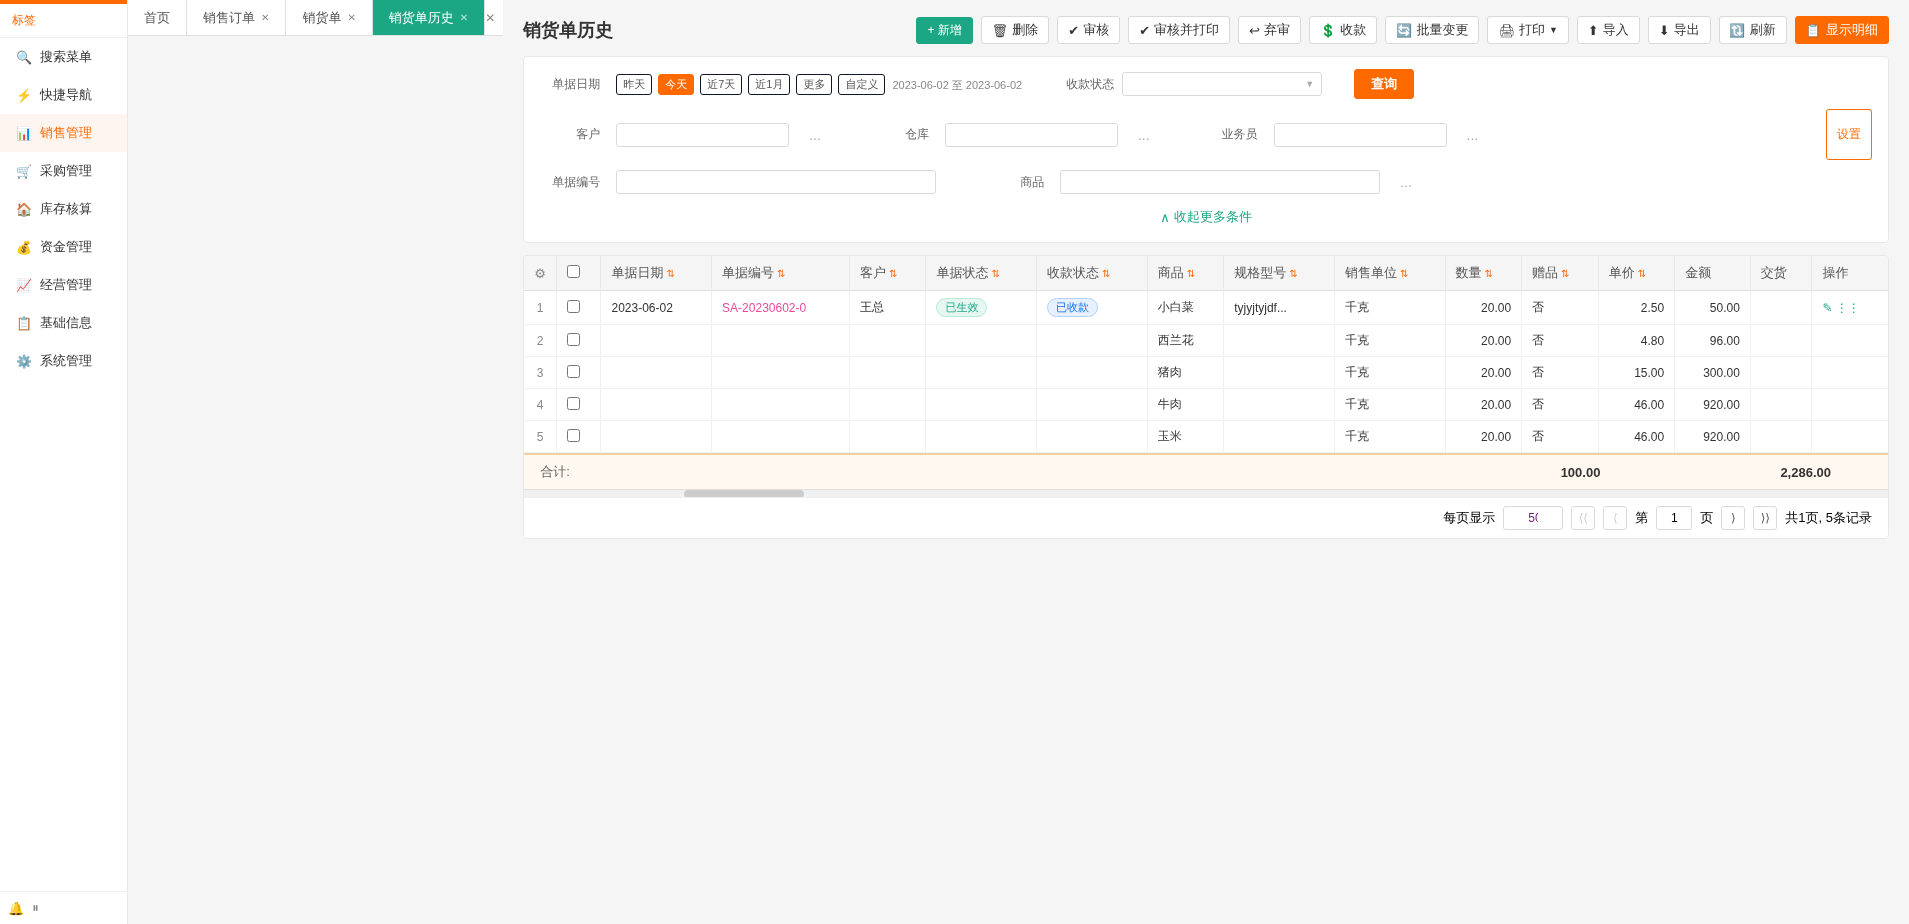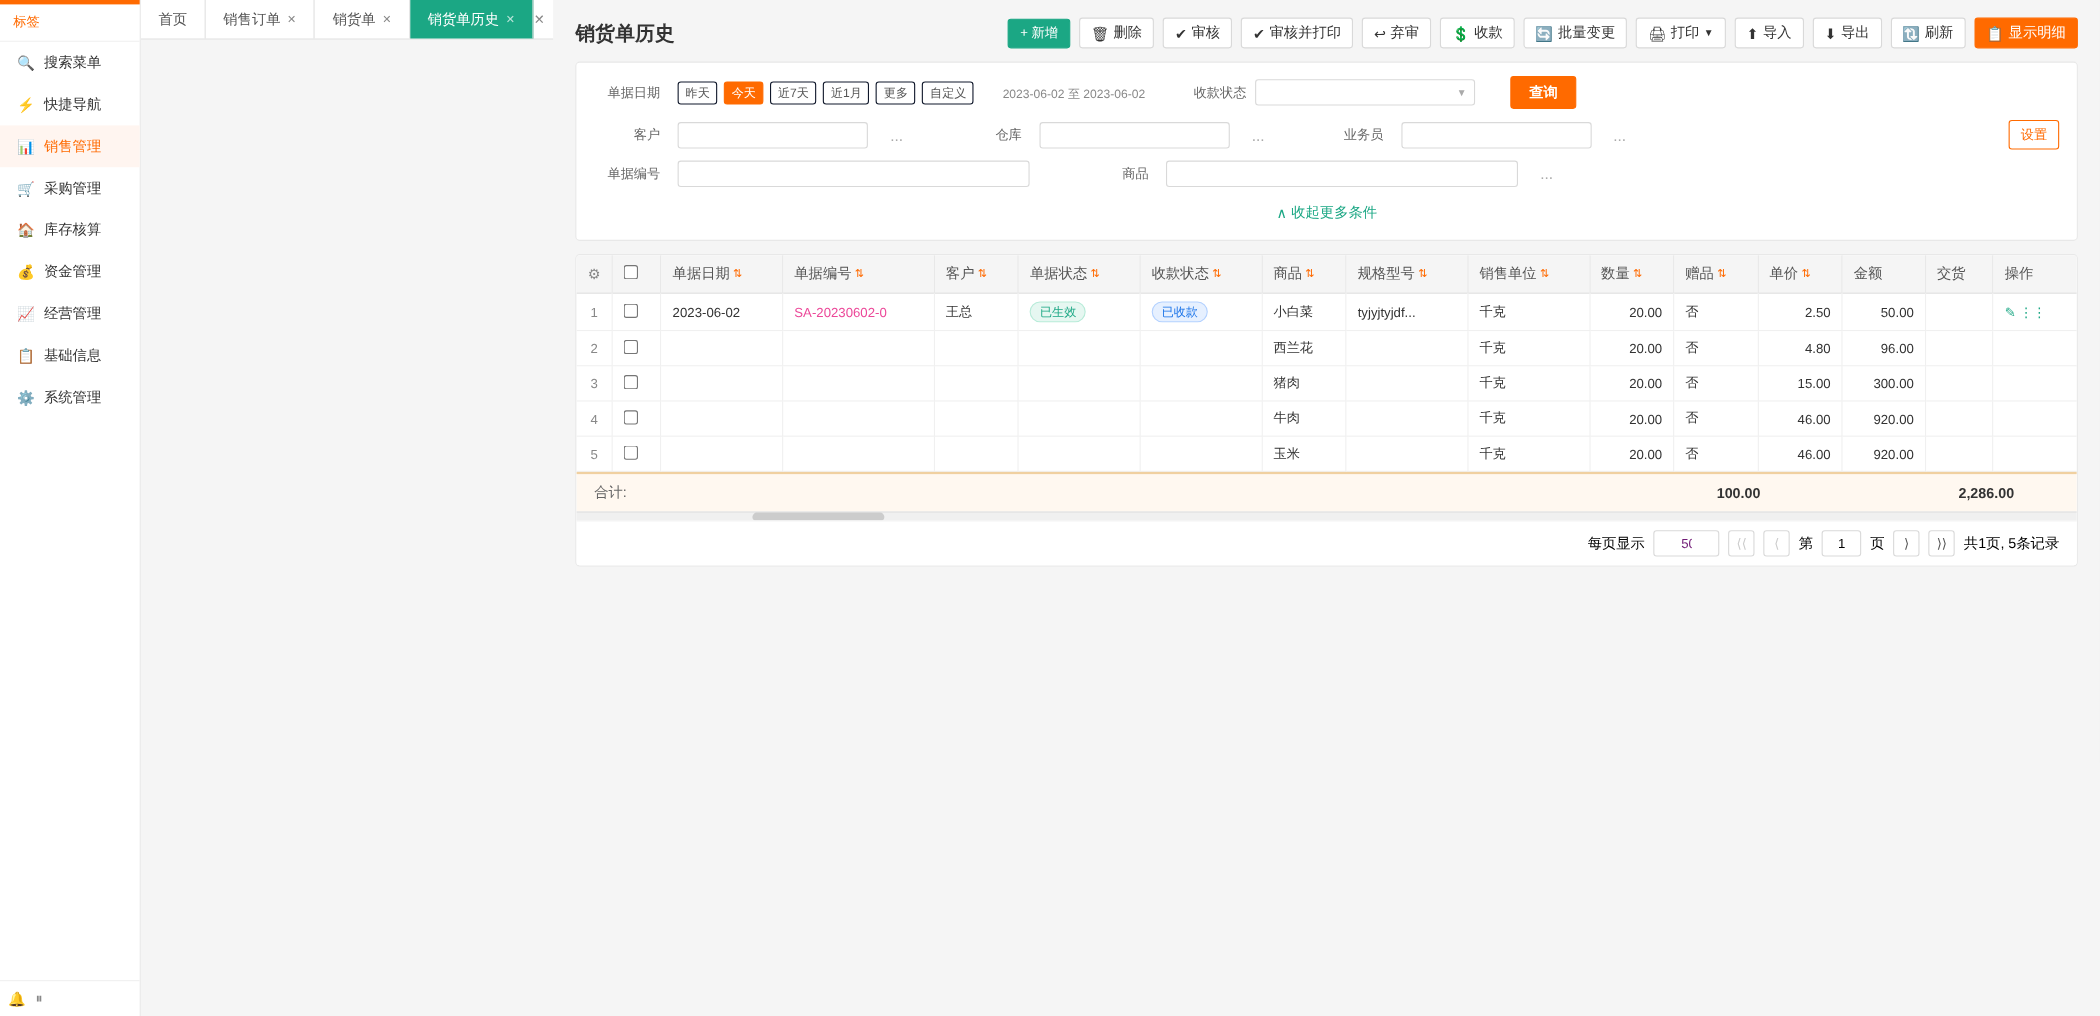--- a/index.html
+++ b/index.html
@@ -70,21 +70,21 @@
     .table-footer { background: #fff8f0; border-top: 2px solid #f0d0a0; padding: 8px 16px; display: flex; align-items: center; font-size: 13px; }
     .footer-label { color: #666; margin-right: 16px; }
     .footer-total { color: #333; font-weight: bold; }
 
     
     .pagination { display: flex; align-items: center; justify-content: flex-end; padding: 8px 16px; gap: 8px; background: #fff; border-top: 1px solid #f0f0f0; font-size: 12px; }
     .page-btn { width: 24px; height: 24px; border: 1px solid #d9d9d9; border-radius: 3px; background: #fff; cursor: pointer; display: flex; align-items: center; justify-content: center; color: #555; font-size: 12px; }
     .page-btn.disabled { color: #ccc; cursor: not-allowed; }
     .page-input { width: 36px; height: 24px; border: 1px solid #d9d9d9; border-radius: 3px; text-align: center; font-size: 12px; }
 
-    .settings-btn { background: #fff; border: 1px solid #ff6a00; color: #ff6a00; border-radius: 3px; padding: 4px 10px; cursor: pointer; font-size: 12px; }
+    .settings-btn { background: #fff; border: 1px solid #ff6a00; color: #ff6a00; border-radius: 3px; padding: 16px 10px; cursor: pointer; font-size: 12px; }
     .query-btn { background: #ff6a00; border: 1px solid #ff6a00; color: #fff; border-radius: 3px; padding: 5px 16px; cursor: pointer; font-size: 13px; font-weight: bold; }
     .row-num { color: #888; text-align: center; width: 30px; }
     .op-btn { color: #1ba784; cursor: pointer; font-size: 12px; }
     .gear-icon { color: #888; cursor: pointer; }
 
     .select-wrapper { position: relative; display: inline-block; }
     .select-wrapper::after { content: '▼'; position: absolute; right: 8px; top: 50%; transform: translateY(-50%); font-size: 9px; color: #aaa; pointer-events: none; }
 
     .scrollbar-area { height: 8px; background: #f0f0f0; border-top: 1px solid #e0e0e0; }
     .scrollbar-thumb { height: 8px; width: 120px; background: #ccc; border-radius: 4px; margin-left: 160px; }
@@ -216,21 +216,21 @@
 
       <div class="filter-row">
         <span class="filter-label">单据日期</span>
         <div class="date-filter">
           <button class="date-btn">昨天</button>
           <button class="date-btn active">今天</button>
           <button class="date-btn">近7天</button>
           <button class="date-btn">近1月</button>
           <button class="date-btn">更多</button>
           <button class="date-btn">自定义</button>
-          <div style="margin-left:20px;">
+          <div style="margin-left:1px;">
             <div class="date-range">2023-06-02 至 2023-06-02</div>
           </div>
         </div>
 
 
         <div style="display:flex; align-items:center; gap:8px; margin-left:20px;">
           <span class="filter-label" style="width:56px;">收款状态</span>
           <div class="select-wrapper">
             <select class="filter-select">
               <option value=""></option>

